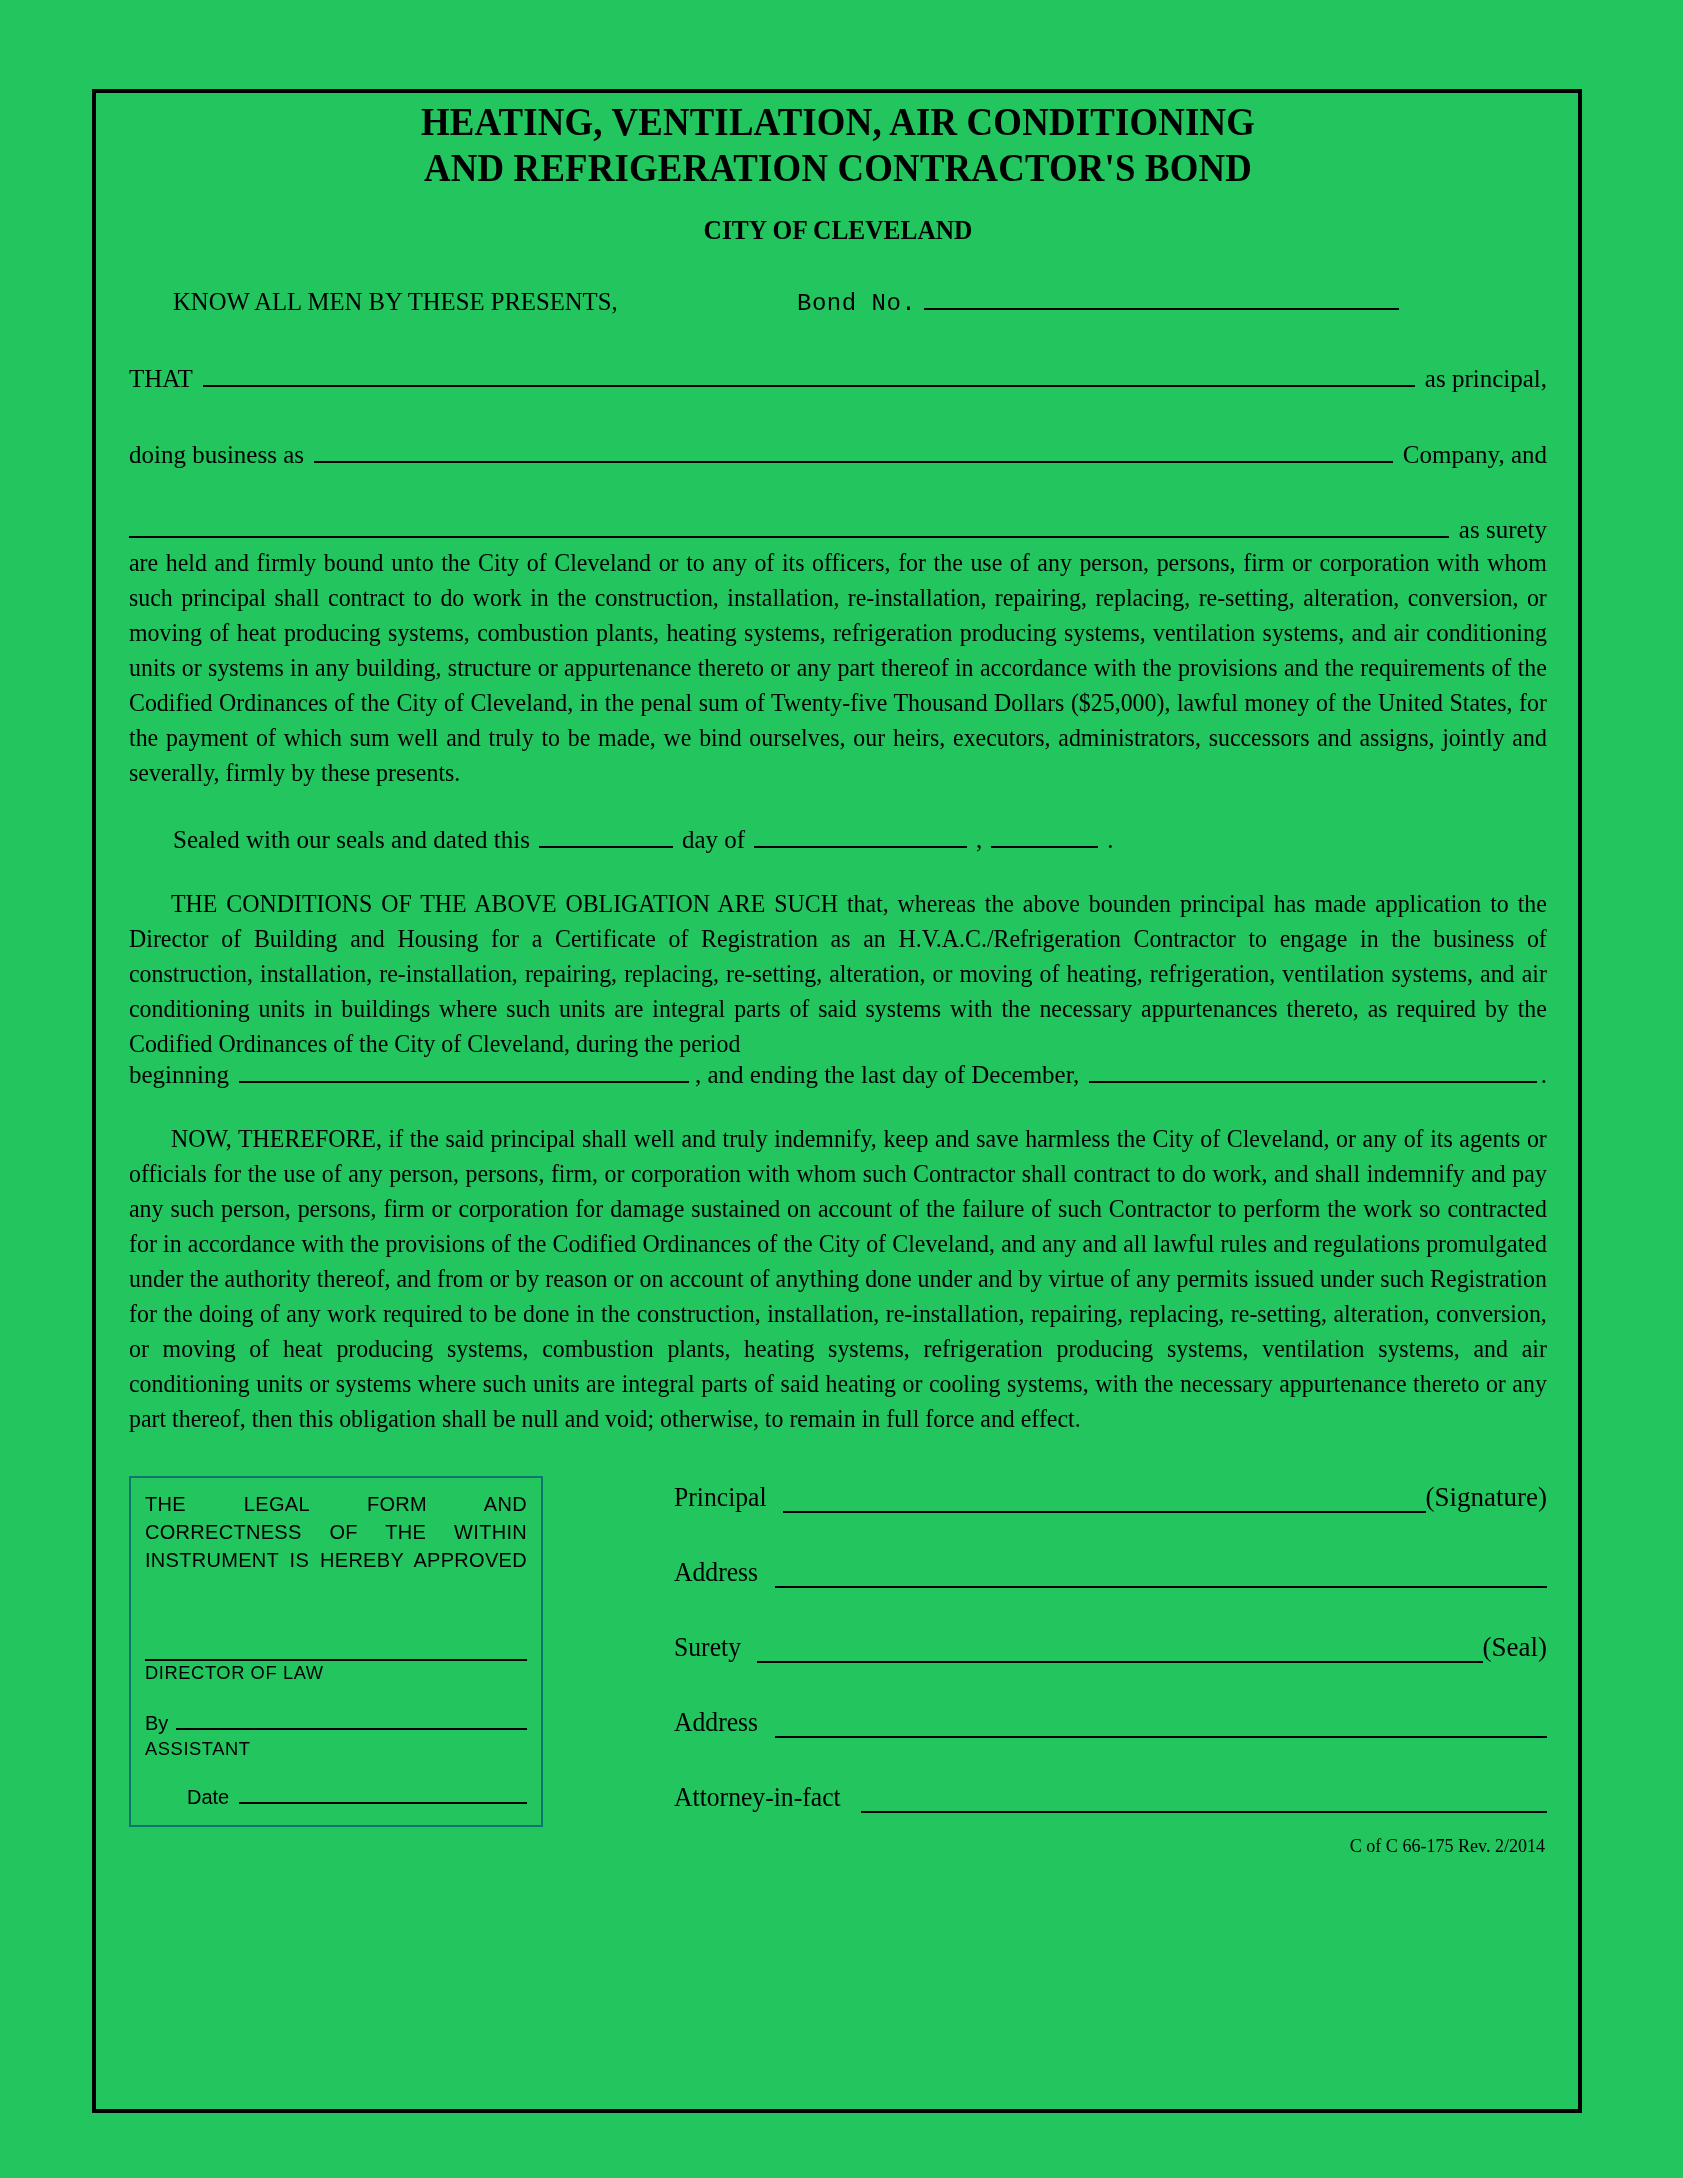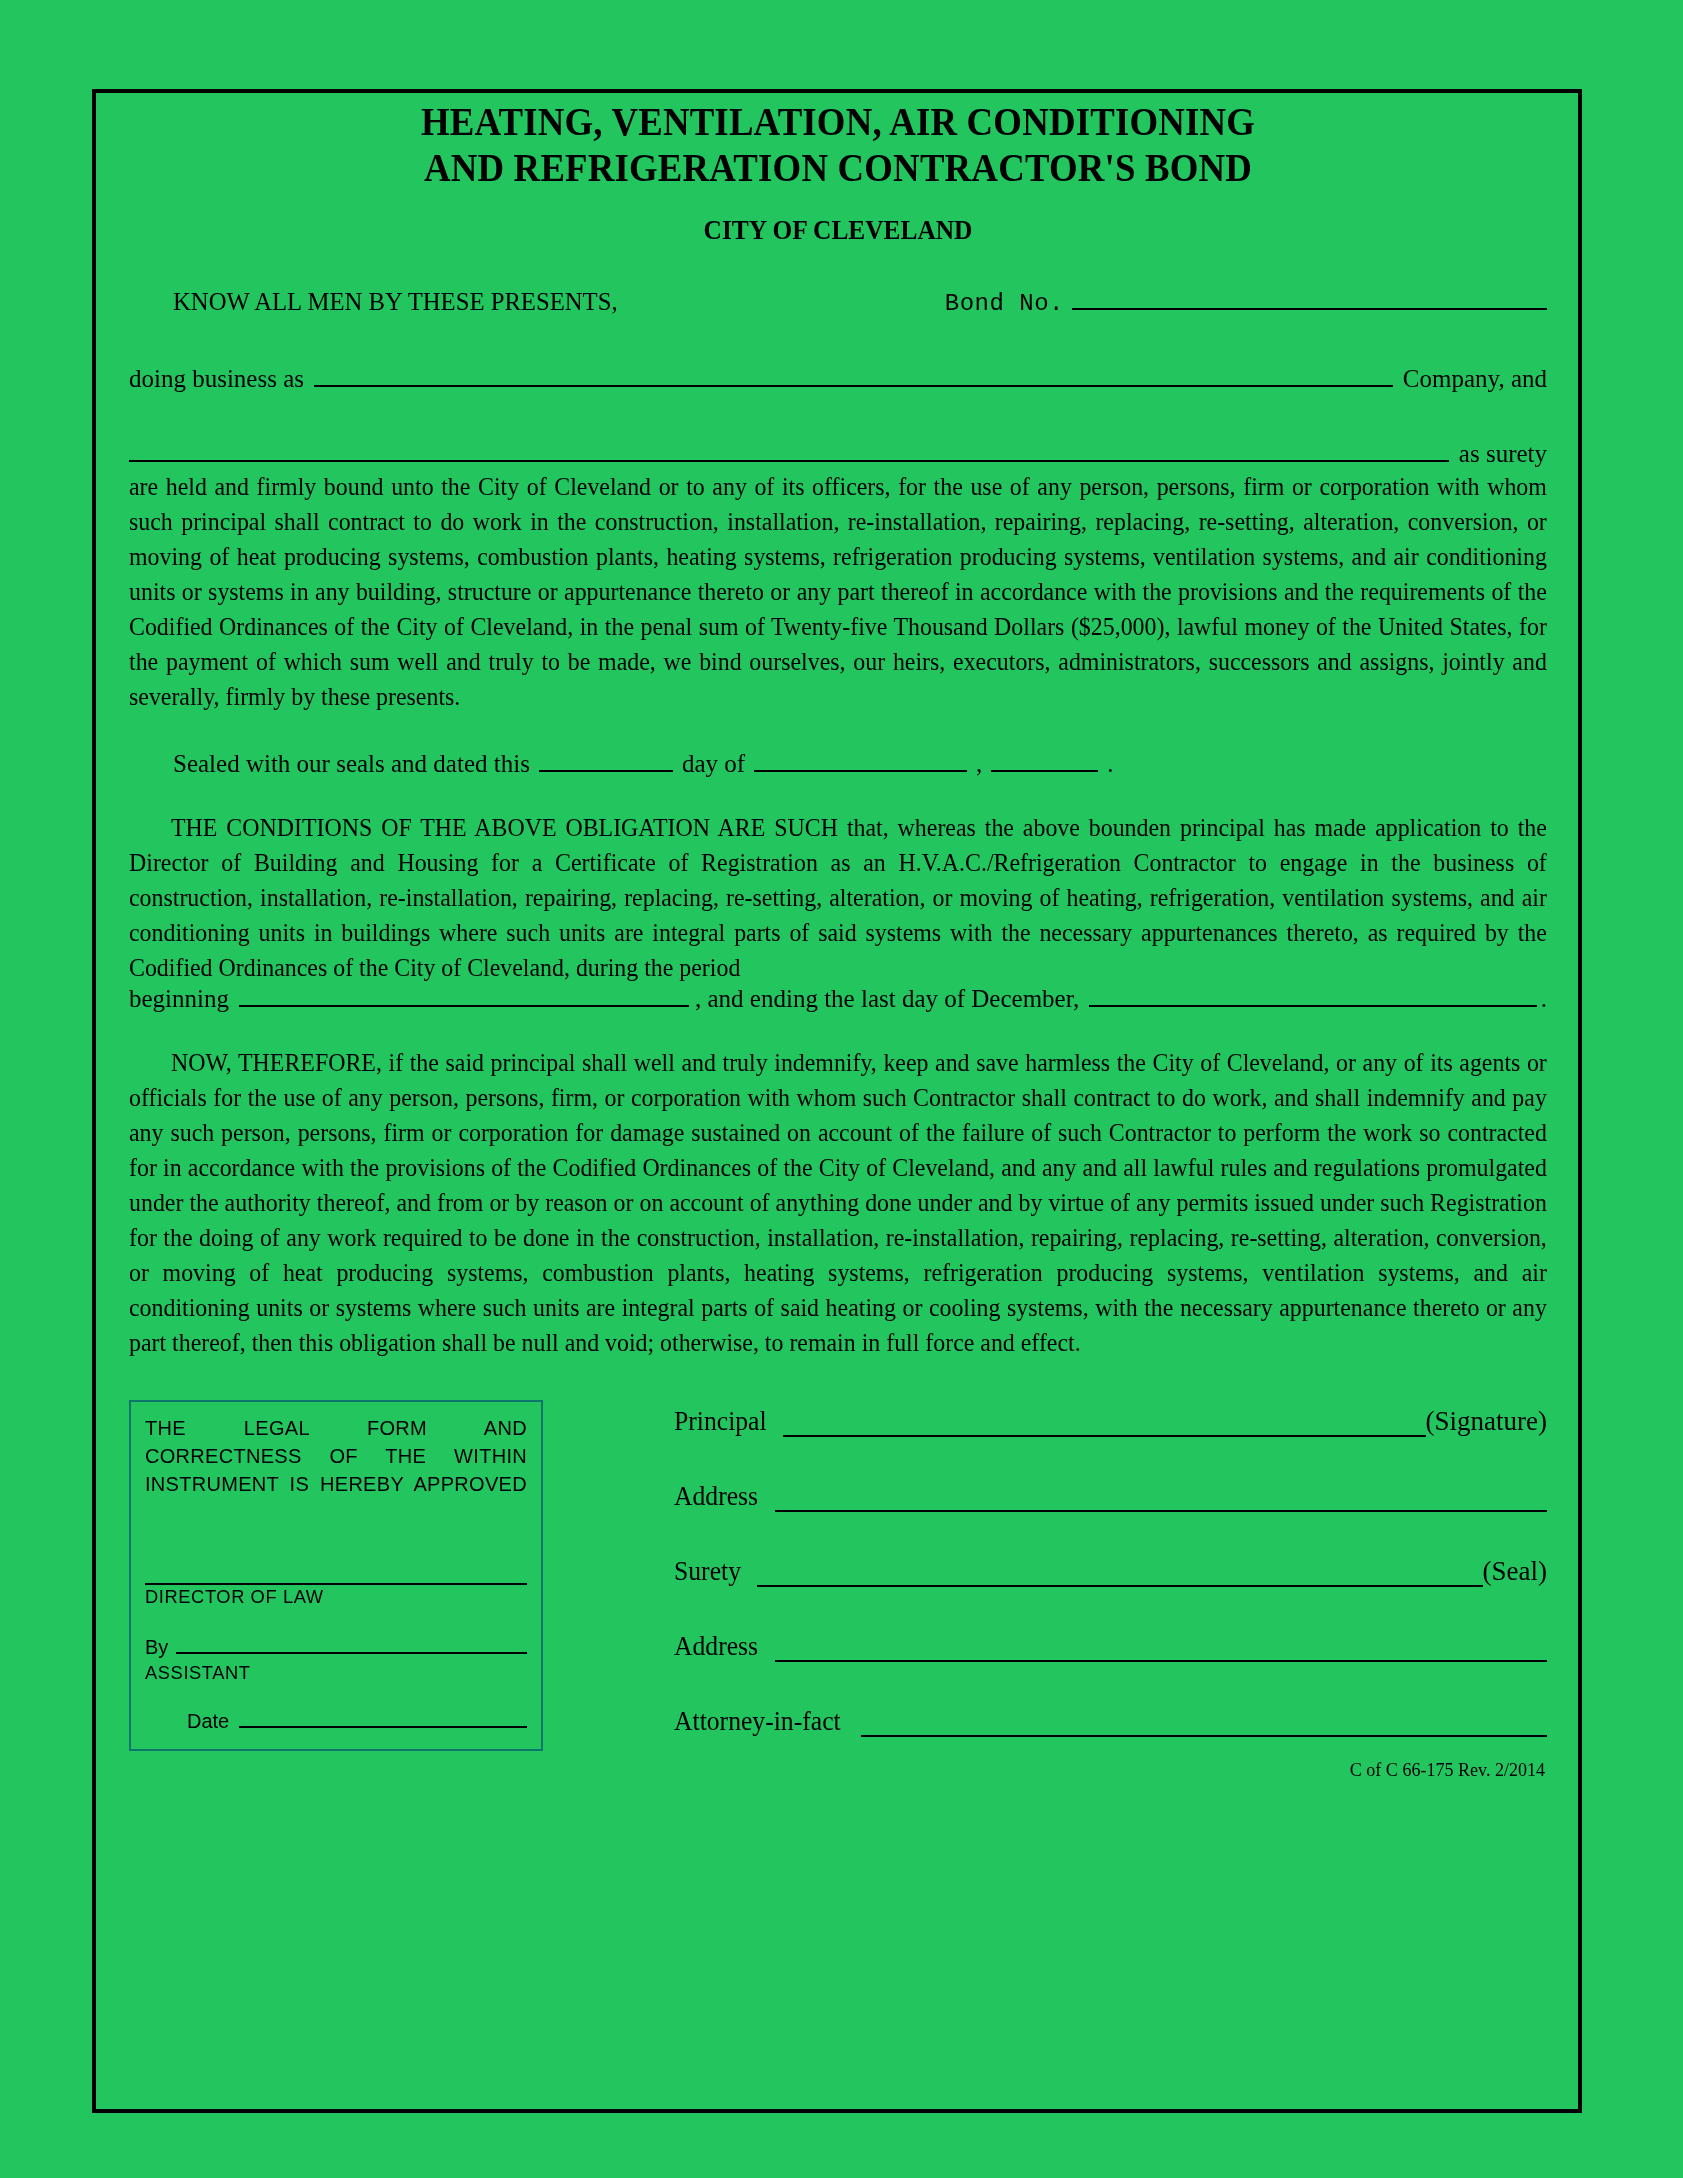--- a/index.html
+++ b/index.html
@@ -118,21 +118,20 @@
     margin-left: 44px;
     transform: scaleX(0.95);
     transform-origin: left;
     white-space: nowrap;
   }
   #bond-wrap {
     margin-left: 156px;
     display: flex;
     align-items: baseline;
     flex: 1 1 auto;
-    justify-content: flex-end;
   }
   #bond-rule { flex: 1 1 auto; margin-left: 8px; max-width: 475px; }
 
   #that-row { margin-top: 48px; }
   #dba-row  { margin-top: 48px; }
   #surety-row { margin-top: 47px; }
 
   
   .para { margin-top: 1px; }
   .para-gap { margin-top: 32px; }
@@ -221,20 +220,25 @@
     <div class="subtitle">CITY OF CLEVELAND</div>
 
     <div id="know-row">
       <span id="know-text">KNOW ALL MEN BY THESE PRESENTS,</span>
       <span id="bond-wrap">
         <span class="mono">Bond No.</span>
         <span class="rule" id="bond-rule"></span>
       </span>
     </div>
 
+    <div class="row" id="that-row">
+      <span>THAT</span>
+      <span class="rule grow" style="margin:0 10px;"></span>
+      <span>as principal,</span>
+    </div>
 
     <div class="row" id="dba-row">
       <span>doing business as</span>
       <span class="rule grow" style="margin:0 10px;"></span>
       <span>Company, and</span>
     </div>
 
     <div class="row" id="surety-row">
       <span class="rule grow" style="margin-right:10px;"></span>
       <span>as surety</span>

